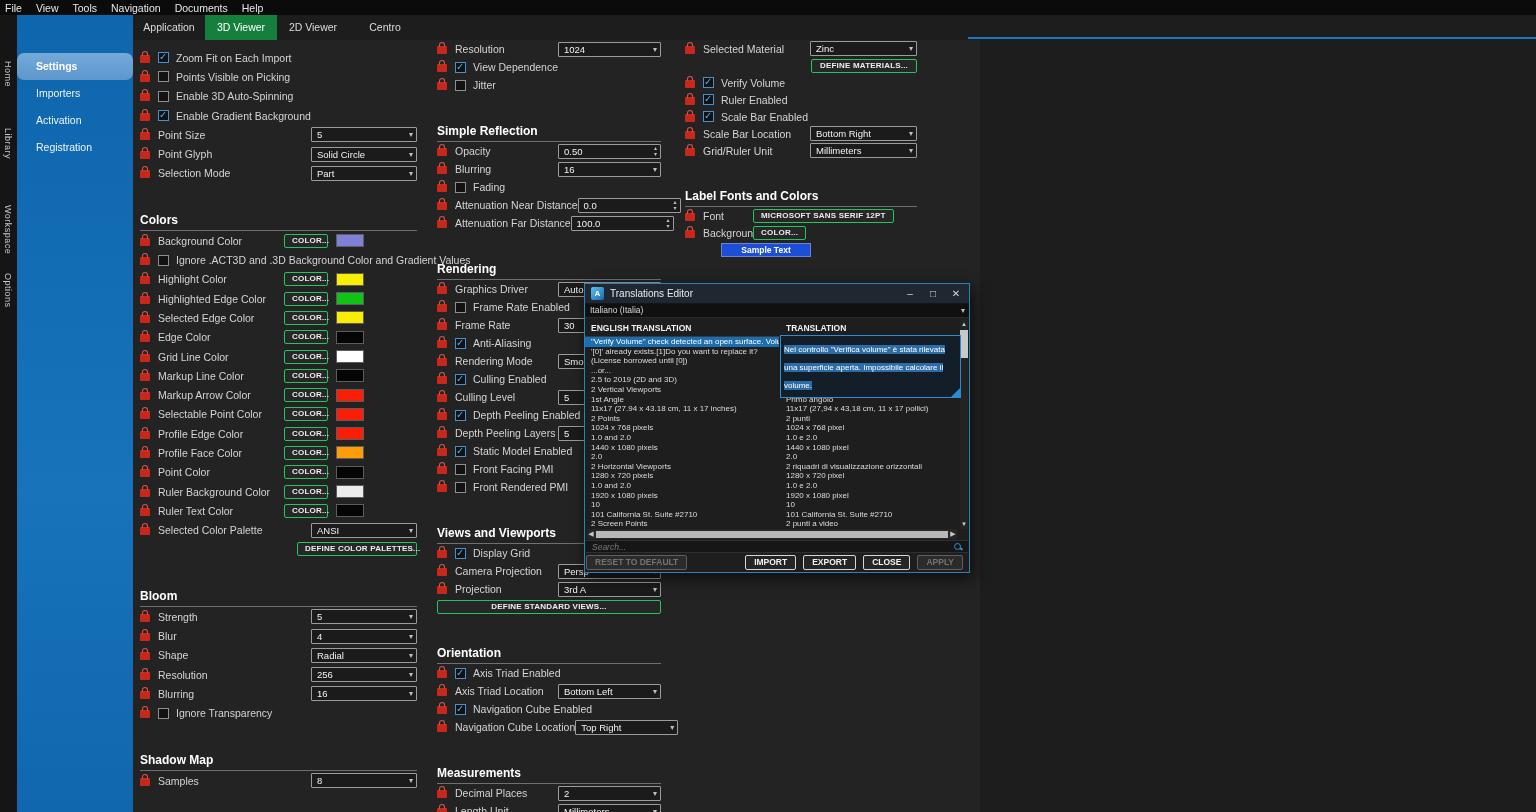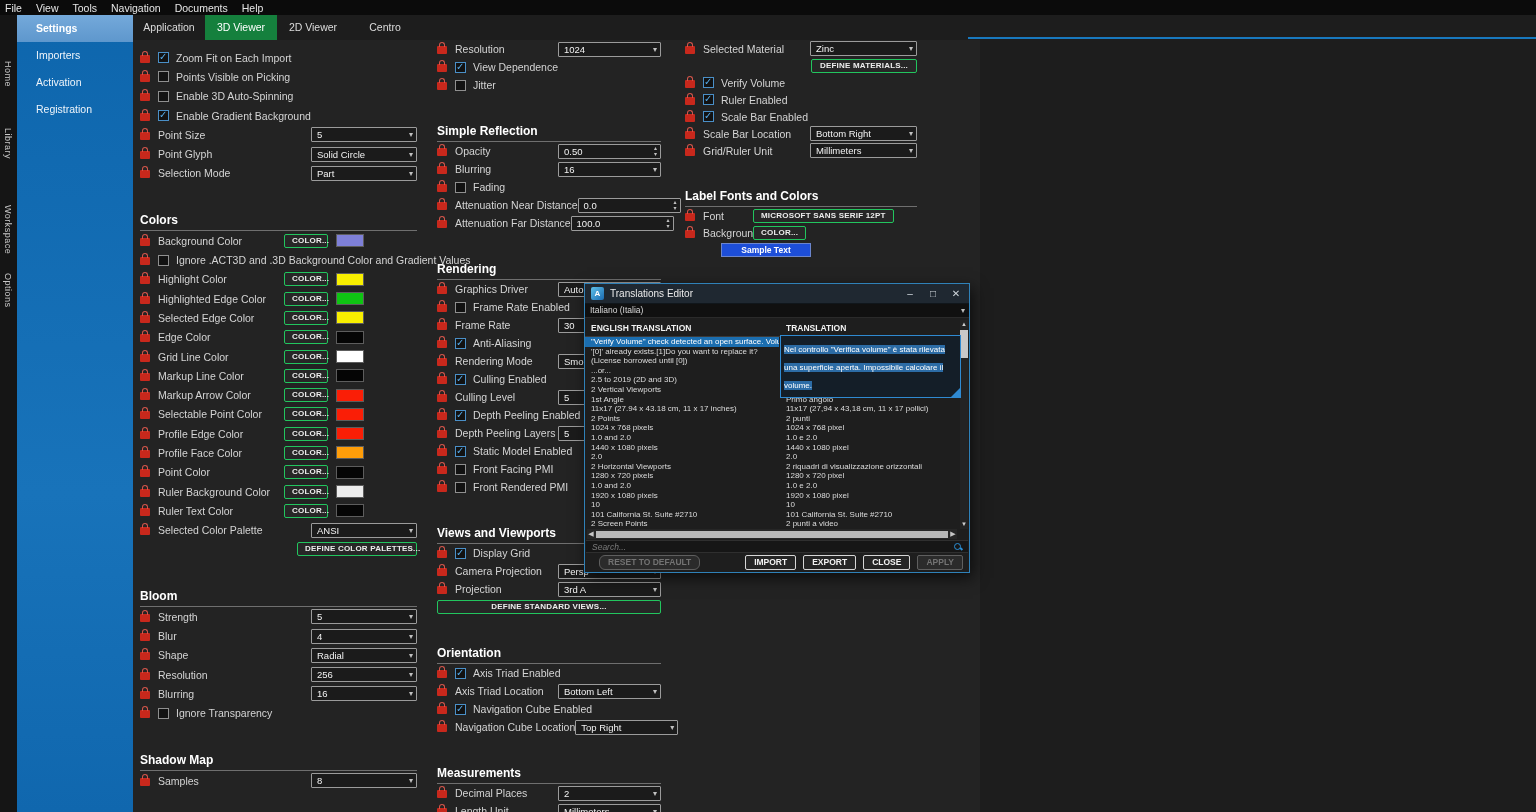--- a/index.html
+++ b/index.html
@@ -14,21 +14,21 @@
   .leftstrip{position:absolute;left:0;top:15px;width:17px;height:797px;background:#151515;z-index:4;}
   .strip-label{position:absolute;left:3px;writing-mode:vertical-rl;font-size:9px;color:#c9c9c9;letter-spacing:.5px;}
   .leftstrip div:nth-of-type(1){top:46px;}
   .leftstrip div:nth-of-type(2){top:113px;}
   .leftstrip div:nth-of-type(3){top:190px;}
   .leftstrip div:nth-of-type(4){top:258px;}
 
   
   .sidebar{position:absolute;left:17px;top:15px;width:116px;height:797px;background:linear-gradient(180deg,#0e66ad,#1873ba 60%,#1067ae);z-index:3;}
   .side-item{height:27px;line-height:27px;padding-left:19px;font-size:10.5px;color:#eef4fa;}
-  .sidebar .side-item:first-of-type{}
+  .sidebar .side-item:first-of-type{margin-top:38px;border-radius:7px;}
   .side-item.active{background:linear-gradient(180deg,#74a9da,#5e97cd);font-weight:bold;color:#fff;}
 
   
   .tabrow{position:absolute;left:133px;top:15px;height:25px;display:flex;z-index:3;}
   .tab{min-width:72px;padding:0 10px;text-align:center;line-height:25px;font-size:10.5px;color:#dcdcdc;}
   .tab.active{background:#15803d;color:#fff;}
   .accentline{position:absolute;left:968px;top:37px;width:568px;height:2px;background:#1878be;z-index:1;}
 
   
   .panel{position:absolute;left:133px;top:40px;width:847px;height:772px;background:#232323;z-index:2;}
@@ -109,21 +109,21 @@
   .dsearch{position:absolute;left:1px;right:1px;top:256px;height:13px;background:#161616;border-top:1px solid #2f2f2f;border-bottom:1px solid #2f2f2f;display:flex;align-items:center;}
   .dsearch input{flex:1;background:transparent;border:none;outline:none;color:#cfcfcf;font-size:8.5px;font-style:italic;padding-left:6px;height:11px;}
   .dsearch input::placeholder{color:#7a7a7a;font-style:italic;}
   .mag{position:relative;width:8px;height:8px;margin-right:6px;flex:none;}
   .mag::before{content:'';position:absolute;left:0;top:0;width:5px;height:5px;border:1.5px solid #2b8fd6;border-radius:50%;}
   .mag::after{content:'';position:absolute;left:5.5px;top:5.5px;width:3px;height:1.5px;background:#2b8fd6;transform:rotate(45deg);}
 
   .dbuttons{position:absolute;left:0;right:0;top:271px;height:16px;}
   .dbtn{height:15px;border:1px solid #d6d6d6;border-radius:2px;background:#252525;color:#f2f2f2;font-size:8.5px;font-weight:bold;line-height:13px;padding:0 8px;white-space:nowrap;}
   .dbtn.disabled{border-color:#5f5f5f;color:#737373;background:#2b2b2b;}
-  #dbtn-reset{position:absolute;left:14px;top:0;border-radius:6px;}
+  #dbtn-reset{position:absolute;left:1px;top:0;}
   .dbtn-group{position:absolute;right:6px;top:0;display:flex;gap:7px;}
 </style>
 </head>
 <body>
 
 <div id="stage">
 
   <div class="menubar">
 
   <span class="menu-item">File</span>

